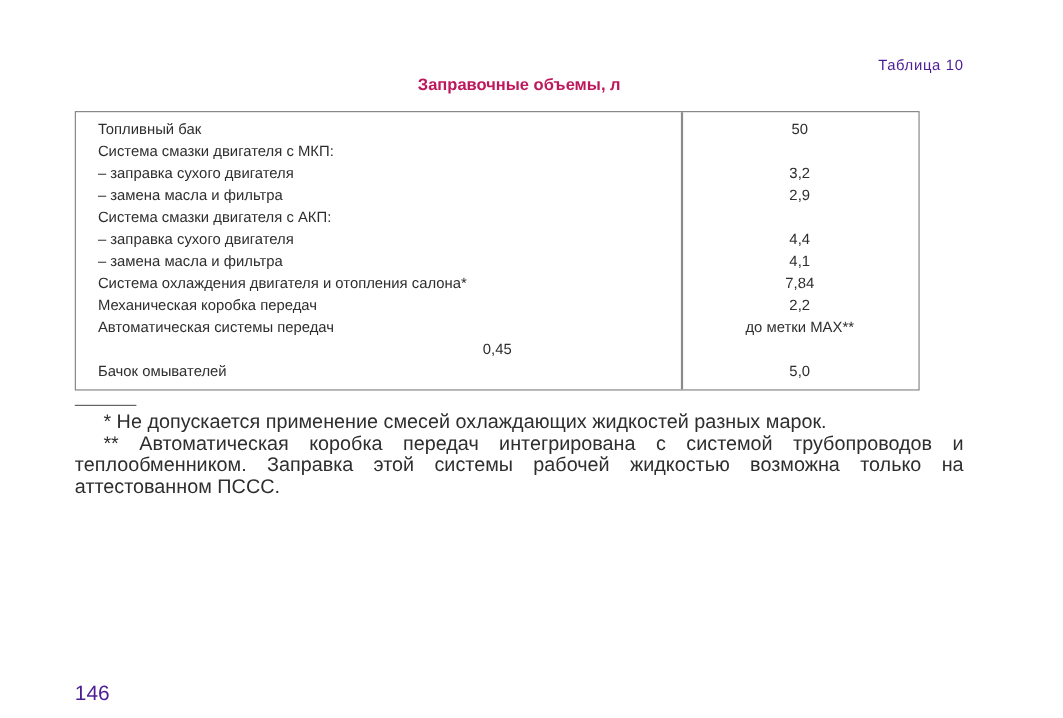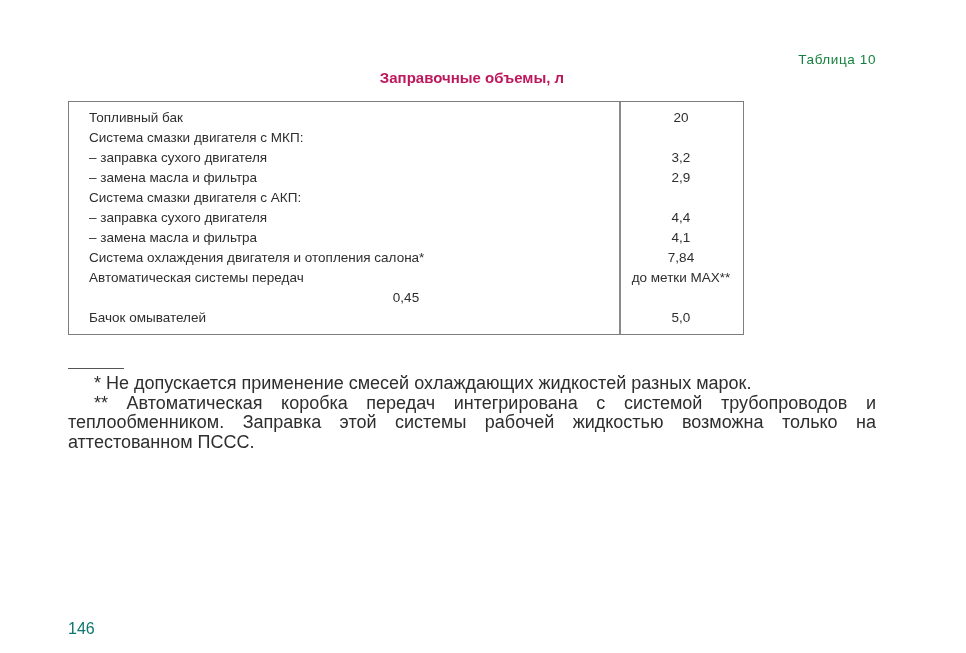--- a/index.html
+++ b/index.html
@@ -13,34 +13,34 @@
   .page {
     position: relative;
     width: 966px; height: 653px;
     background: #ffffff;
   }
   .table-caption {
     position: absolute;
     top: 52px; right: 90px;
     font-size: 13.5px;
     letter-spacing: 0.6px;
-    color: #15803d;
+    color: #4c1d95;
   }
   .page-title {
     position: absolute;
     top: 69px; left: 68px; width: 808px;
     text-align: center;
     font-size: 15px;
     font-weight: 700;
     color: #be185d;
   }
   .doc-table {
     position: absolute;
     left: 68px; top: 101px;
-    width: 676px;
+    width: 768px;
     border: 1.5px solid #7d7d7d;
     padding: 6px 0;
     background: #ffffff;
   }
   .doc-table .col-divider {
     position: absolute;
     top: 0; bottom: 0;
     left: 550px;
     width: 1.5px;
     background: #8a8a8a;
@@ -78,39 +78,39 @@
   }
   .footnotes p {
     text-indent: 26px;
   }
   .footnotes p.justified {
     text-align: justify;
   }
   .page-number {
     position: absolute;
     left: 68px; top: 620px;
-    font-size: 16px;
-    color: #0f766e;
+    font-size: 19px;
+    color: #4c1d95;
   }
 </style>
 </head>
 <body>
 
 <div class="page">
 
   <div class="table-caption">Таблица 10</div>
 
   <div class="page-title">Заправочные объемы, л</div>
 
   <div class="doc-table">
     <div class="col-divider"></div>
 
     <div class="t-row">
       <div class="cell-label">Топливный бак</div>
-      <div class="cell-value">20</div>
+      <div class="cell-value">50</div>
     </div>
     <div class="t-row">
       <div class="cell-label">Система смазки двигателя с МКП:</div>
       <div class="cell-value"></div>
     </div>
     <div class="t-row">
       <div class="cell-label">– заправка сухого двигателя</div>
       <div class="cell-value">3,2</div>
     </div>
     <div class="t-row">
@@ -127,20 +127,24 @@
     </div>
     <div class="t-row">
       <div class="cell-label">– замена масла и фильтра</div>
       <div class="cell-value">4,1</div>
     </div>
     <div class="t-row">
       <div class="cell-label">Система охлаждения двигателя и отопления салона*</div>
       <div class="cell-value">7,84</div>
     </div>
     <div class="t-row">
+      <div class="cell-label">Механическая коробка передач</div>
+      <div class="cell-value">2,2</div>
+    </div>
+    <div class="t-row">
       <div class="cell-label">Автоматическая системы передач</div>
       <div class="cell-value">до метки MAX**</div>
     </div>
     <div class="t-row">
       <div class="cell-value">0,45</div>
     </div>
     <div class="t-row">
       <div class="cell-label">Бачок омывателей</div>
       <div class="cell-value">5,0</div>
     </div>

